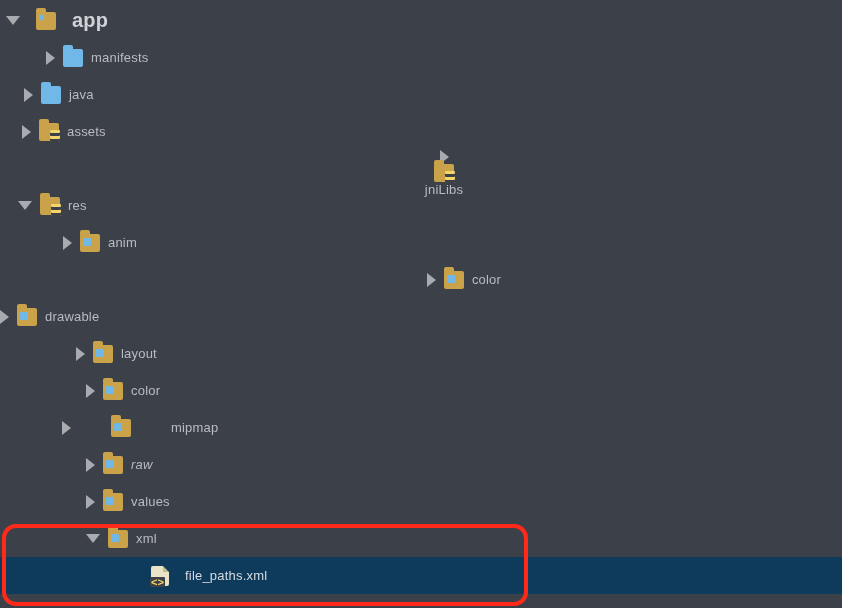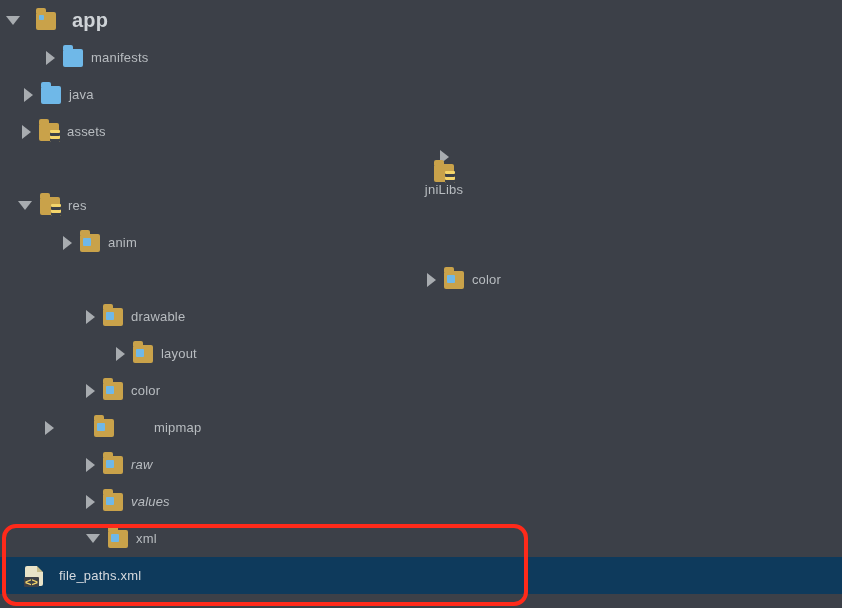--- a/index.html
+++ b/index.html
@@ -224,63 +224,63 @@
     <span class="icon ico-resfolder"></span>
     <span class="label">anim</span>
   </div>
 
   <div class="row" style="padding-left:86px;justify-content:center;">
     <span class="arrow right"></span>
     <span class="icon ico-resfolder"></span>
     <span class="label">color</span>
   </div>
 
+  <div class="row" style="">
+    <span class="arrow right"></span>
+    <span class="icon ico-resfolder"></span>
+    <span class="label">drawable</span>
+  </div>
+
+  <div class="row" style="padding-left:76px;">
+    <span class="arrow right"></span>
+    <span class="icon ico-resfolder"></span>
+    <span class="label">layout</span>
+  </div>
+
   <div class="row" style="padding-left:86px;">
     <span class="arrow right"></span>
     <span class="icon ico-resfolder"></span>
-    <span class="label">drawable</span>
-  </div>
-
-  <div class="row" style="padding-left:76px;margin-left:40px;">
-    <span class="arrow right"></span>
-    <span class="icon ico-resfolder"></span>
-    <span class="label">layout</span>
+    <span class="label">color</span>
+  </div>
+
+  <div class="row" style="padding-left:62px;gap:32px;">
+    <span class="arrow right"></span>
+    <span class="icon ico-resfolder"></span>
+    <span class="label">mipmap</span>
+  </div>
+
+  <div class="row" style="padding-left:86px;font-style:italic;">
+    <span class="arrow right"></span>
+    <span class="icon ico-resfolder"></span>
+    <span class="label">raw</span>
   </div>
 
   <div class="row" style="padding-left:86px;">
-    <span class="arrow right"></span>
-    <span class="icon ico-resfolder"></span>
-    <span class="label">color</span>
-  </div>
-
-  <div class="row" style="padding-left:45px;gap:32px;">
-    <span class="arrow right"></span>
-    <span class="icon ico-resfolder"></span>
-    <span class="label">mipmap</span>
-  </div>
-
-  <div class="row" style="padding-left:86px;font-style:italic;">
-    <span class="arrow right"></span>
-    <span class="icon ico-resfolder"></span>
-    <span class="label">raw</span>
-  </div>
-
-  <div class="row" style="padding-left:86px;font-style:italic;">
     <span class="arrow right"></span>
     <span class="icon ico-resfolder"></span>
     <span class="label">values</span>
   </div>
 
   <div class="row" style="padding-left:86px;align-items:center;">
     <span class="arrow down"></span>
     <span class="icon ico-resfolder"></span>
     <span class="label">xml</span>
   </div>
 
-  <div class="row selected" style="gap:8px;">
+  <div class="row selected" style="padding-left:126px;gap:8px;">
     <span class="arrow placeholder"></span>
     <span class="icon ico-xmlfile"></span>
     <span class="label">file_paths.xml</span>
   </div>
 
 </div>
 
 <div class="highlight-box" style="left:2px; top:524px; width:526px; height:82px;"></div>
 
 </body></html>

